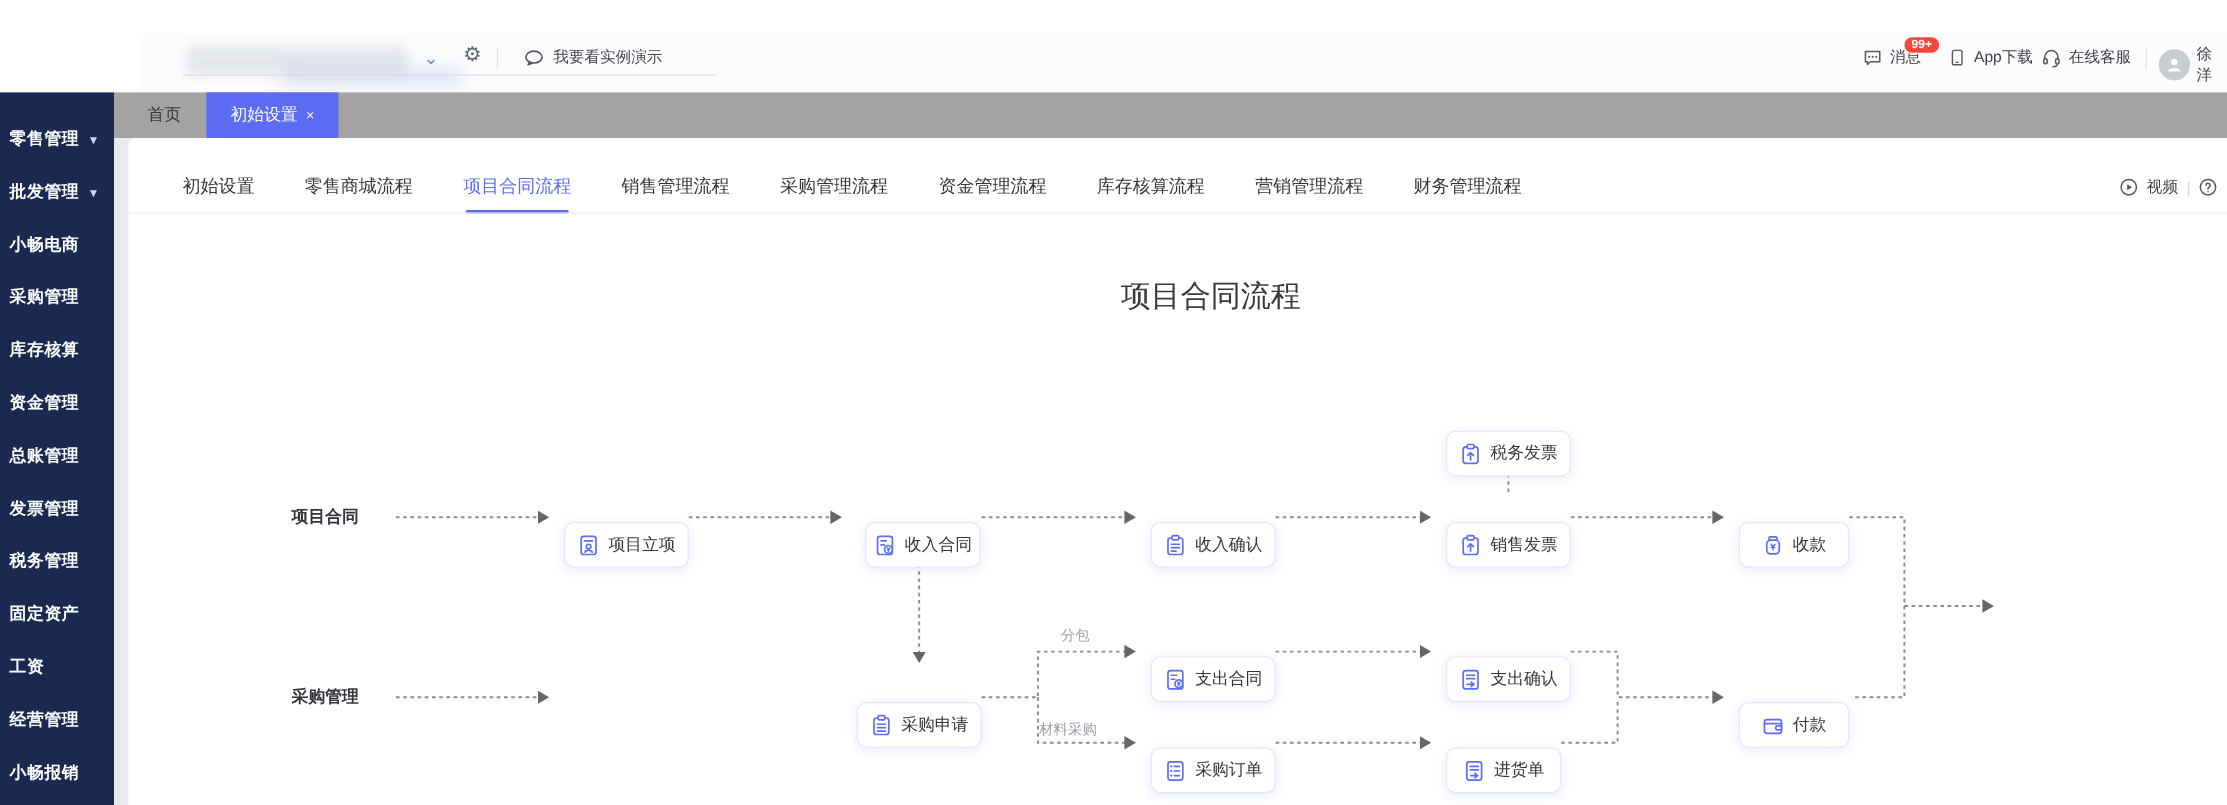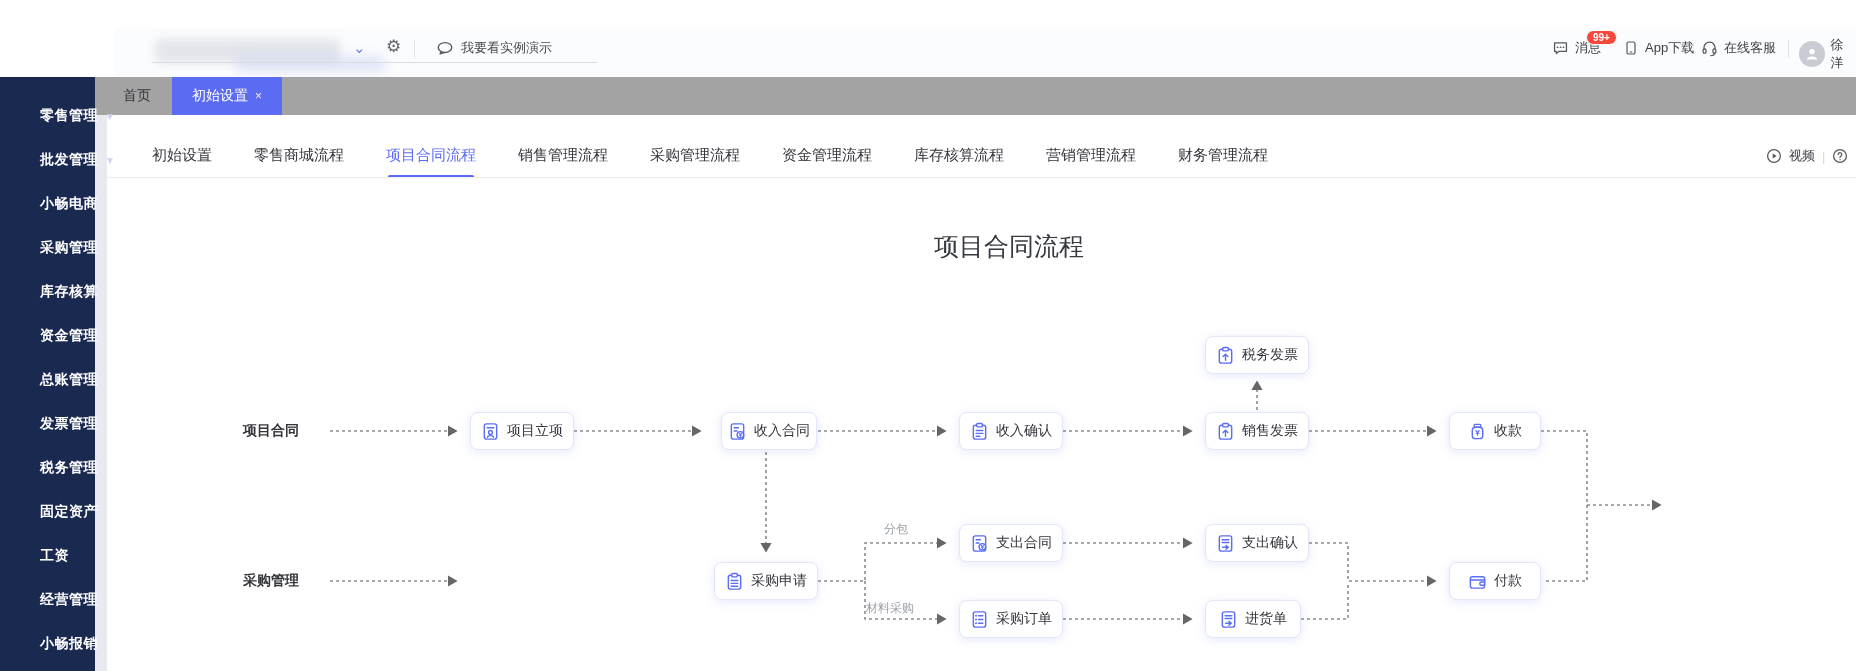--- a/index.html
+++ b/index.html
@@ -24,39 +24,39 @@
   .avatar{width:26px;height:26px;border-radius:50%;background:#c9ccd2;display:flex;align-items:center;justify-content:center;}
   
   .tabbar{position:absolute;left:95px;top:77px;right:0;height:38px;background:#a3a3a3;}
   .tab-home{position:absolute;left:12px;top:0;width:60px;height:38px;display:flex;align-items:center;justify-content:center;
             font-size:14px;color:#35373d;cursor:pointer;}
   .tab-active{position:absolute;left:77px;top:0;width:110px;height:38px;background:#5c6cf2;color:#fff;font-size:14px;
               display:flex;align-items:center;justify-content:center;gap:7px;cursor:pointer;}
   .tab-x{font-size:12px;opacity:.9;cursor:pointer;}
   
   .sidebar{position:absolute;left:0;top:77px;width:95px;bottom:0;background:#1a2950;z-index:4;}
-  .side-item{position:absolute;left:40px;height:20px;line-height:20px;color:#fff;font-size:14px;font-weight:600;
+  .side-item{position:absolute;left:8px;height:20px;line-height:20px;color:#fff;font-size:14px;font-weight:600;
              letter-spacing:.5px;white-space:nowrap;cursor:pointer;}
   .caret{font-size:10px;margin-left:7px;color:#cfd6ee;}
   
   .content-bg{position:absolute;left:95px;top:115px;right:0;bottom:0;background:#e8eaf0;}
   .panel{position:absolute;left:107px;top:115px;right:0;bottom:0;background:#fff;border-top-left-radius:6px;}
   .nav-tabs{position:absolute;left:152px;top:146px;display:flex;gap:42px;font-size:15px;color:#34363c;}
   .nav-tab{cursor:pointer;position:relative;white-space:nowrap;}
   .nav-tab.active{color:#5c6cf2;}
   .nav-tab.active::after{content:"";position:absolute;left:2px;right:2px;bottom:-13px;height:3px;background:#5c6cf2;border-radius:2px;}
   .nav-divider{position:absolute;left:107px;right:0;top:177px;height:1px;background:#ededf1;}
   .nav-utils{position:absolute;left:1766px;top:147px;display:flex;align-items:center;gap:7px;font-size:13px;color:#3a3c42;white-space:nowrap;}
   .nav-utils .sep{color:#d8d8dc;}
   
   .flow-title{position:absolute;left:909px;top:230px;width:200px;text-align:center;font-size:25px;color:#363a40;font-weight:550;}
   .edges{position:absolute;left:0;top:0;pointer-events:none;}
   .node{position:absolute;height:38px;box-sizing:border-box;display:flex;align-items:center;justify-content:center;gap:7px;
         background:#fff;border:1px solid #e3e6f8;border-radius:8px;font-size:14px;color:#33353b;
-        box-shadow:0 2px 10px rgba(93,110,240,.16);cursor:pointer;white-space:nowrap;}
+        box-shadow:0 2px 10px rgba(93,110,240,.16);cursor:pointer;white-space:nowrap;margin-top:23px;}
   .rowlabel{position:absolute;font-size:14px;font-weight:700;color:#33353b;text-align:center;}
   .branchlabel{position:absolute;font-size:12px;color:#9aa0a8;}
   svg.ni{flex:0 0 auto;}
 </style>
 </head>
 <body>
 
 <div id="app">
 
   <svg width="0" height="0" style="position:absolute">

